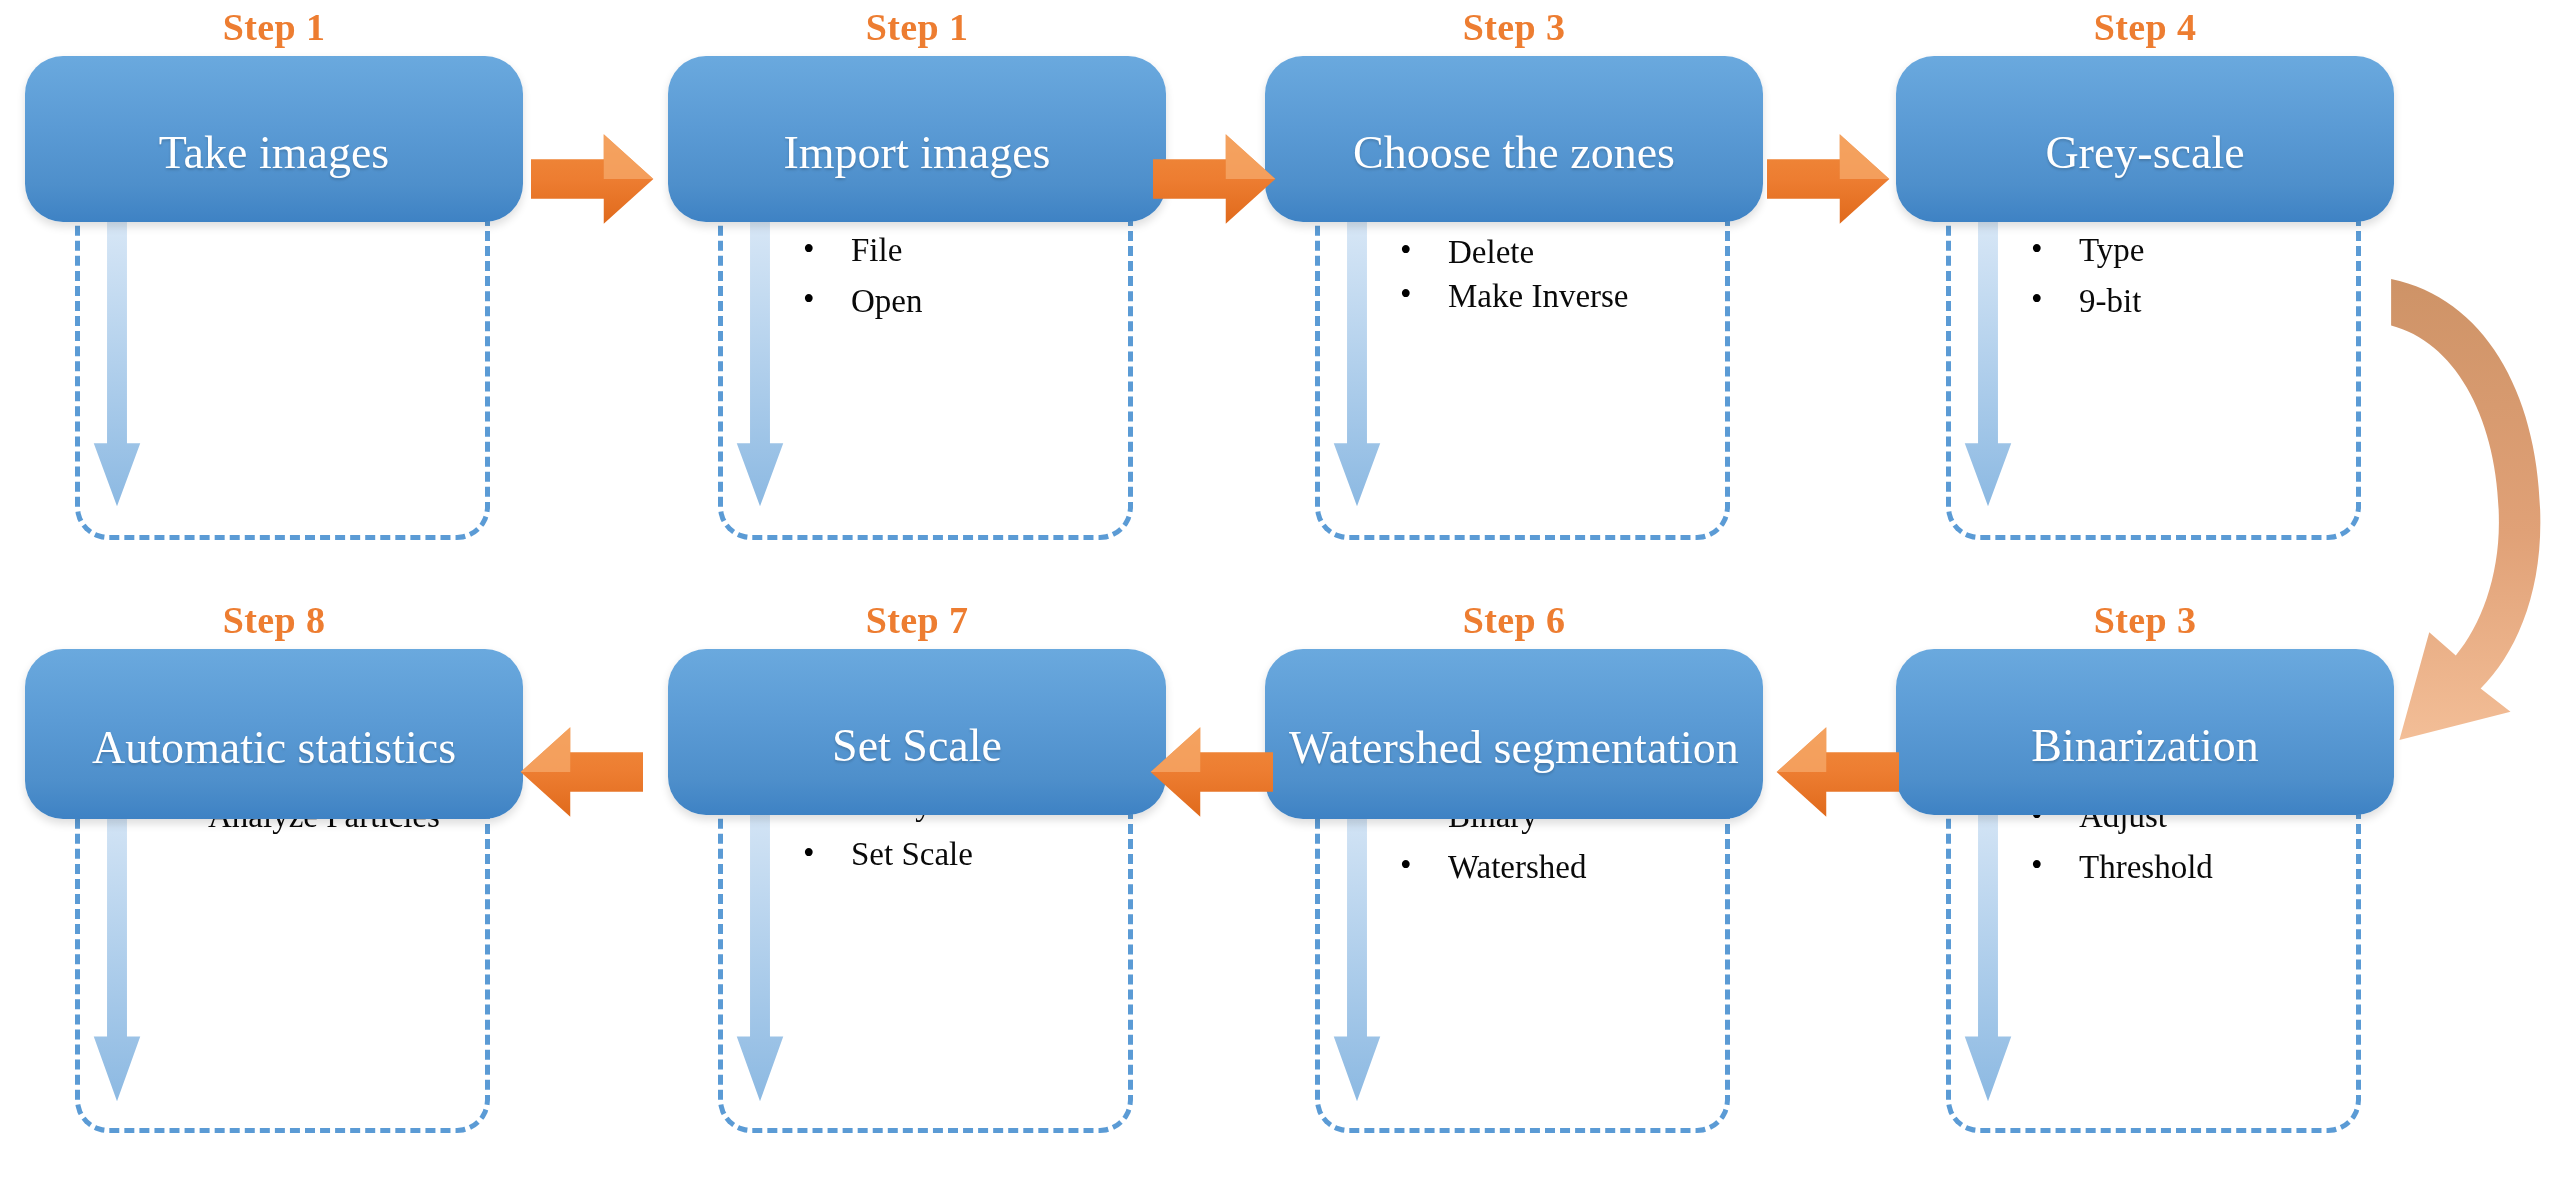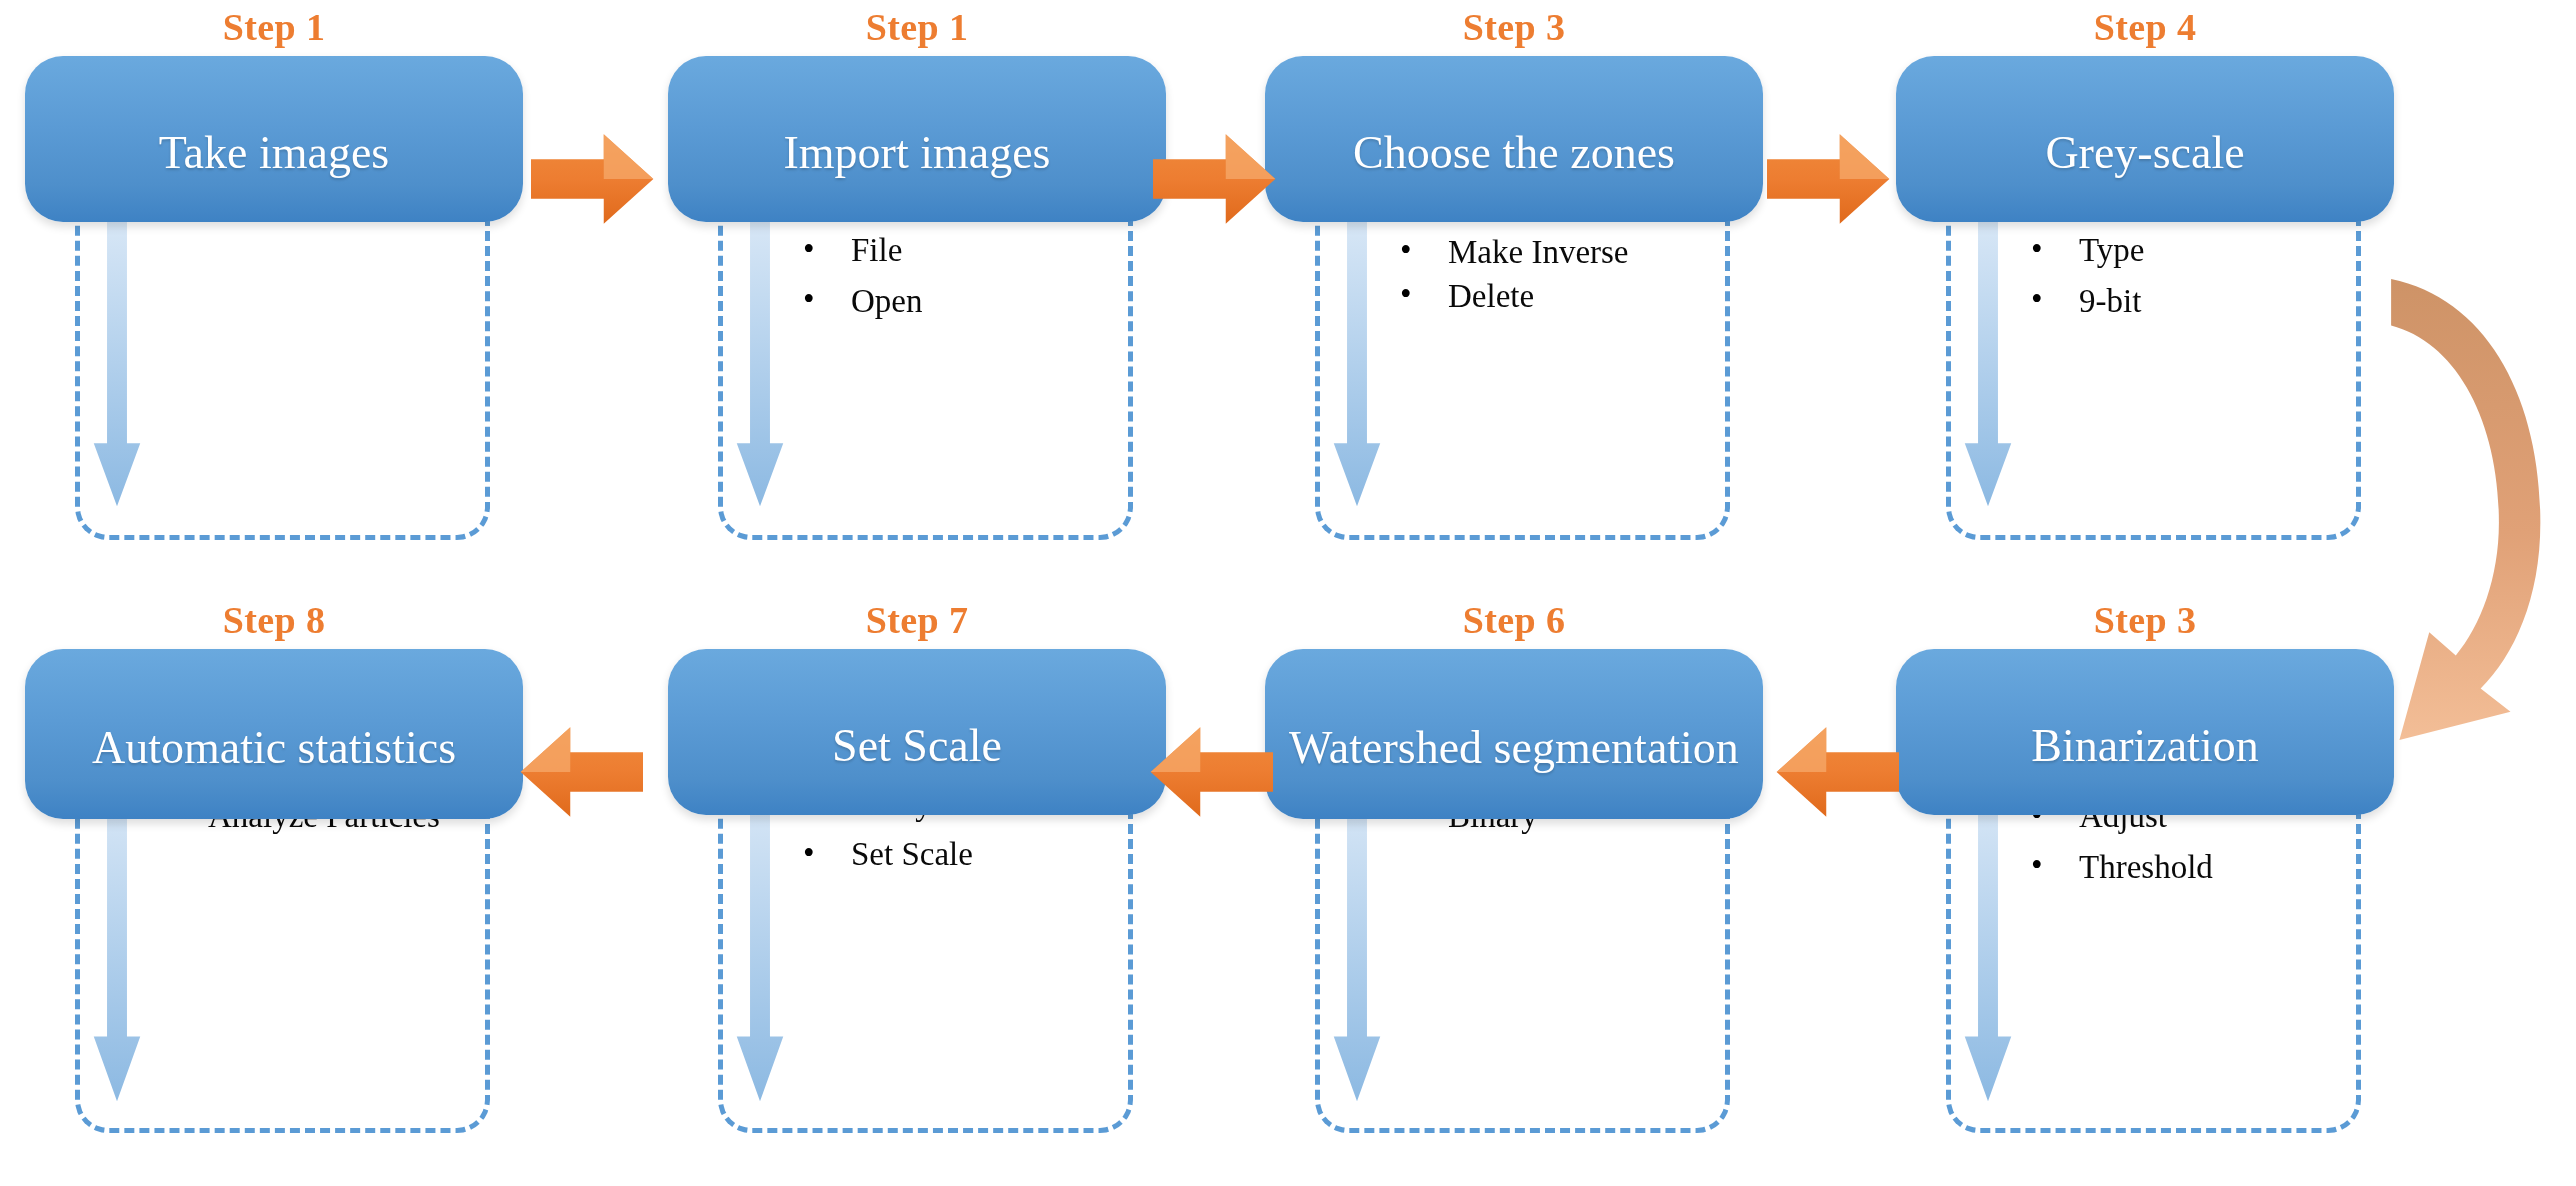--- a/index.html
+++ b/index.html
@@ -148,22 +148,22 @@
             <linearGradient id="dg3" x1="0" y1="0" x2="0" y2="1">
           <stop offset="0" stop-color="#EAF2FB"></stop>
               <stop offset="1" stop-color="#8CB9E2"></stop>
             </linearGradient>
           </defs>
         <path d="M18 0 L42 0 L42 352 L58 352 L30 428 L2 352 L18 352 Z" fill="url(#dg3)"></path>
       </svg>
       <ul class="bullets b-tight" style="top:45px;">
         <li>Edit</li>
         <li>Selection</li>
+        <li>Delete</li>
         <li>Make Inverse</li>
-        <li>Delete</li>
       </ul>
     </div>
     <div class="pill">
       <span>Choose the zones</span>
     </div>
   </div>
 
   <svg class="harrow" style="left:1767px;top:129px;" viewBox="0 0 150 120">
     <defs>
         <linearGradient id="oa3" x1="0" y1="0" x2="0" y2="1">
@@ -295,20 +295,21 @@
             <linearGradient id="dg6" x1="0" y1="0" x2="0" y2="1">
           <stop offset="0" stop-color="#EAF2FB"></stop>
               <stop offset="1" stop-color="#8CB9E2"></stop>
             </linearGradient>
           </defs>
         <path d="M18 0 L42 0 L42 380 L58 380 L30 458 L2 380 L18 380 Z" fill="url(#dg6)"></path>
       </svg>
       <ul class="bullets" style="top:53px;">
         <li>Process</li>
         <li>Binary</li>
+        <li>Watershed</li>
       </ul>
     </div>
     <div class="pill two-line">
       <span>Watershed segmentation</span>
     </div>
   </div>
 
   <svg class="harrow" style="left:1775px;top:129px;" viewBox="0 0 150 120">
     <defs>
         <linearGradient id="ol3" x1="0" y1="0" x2="0" y2="1">

